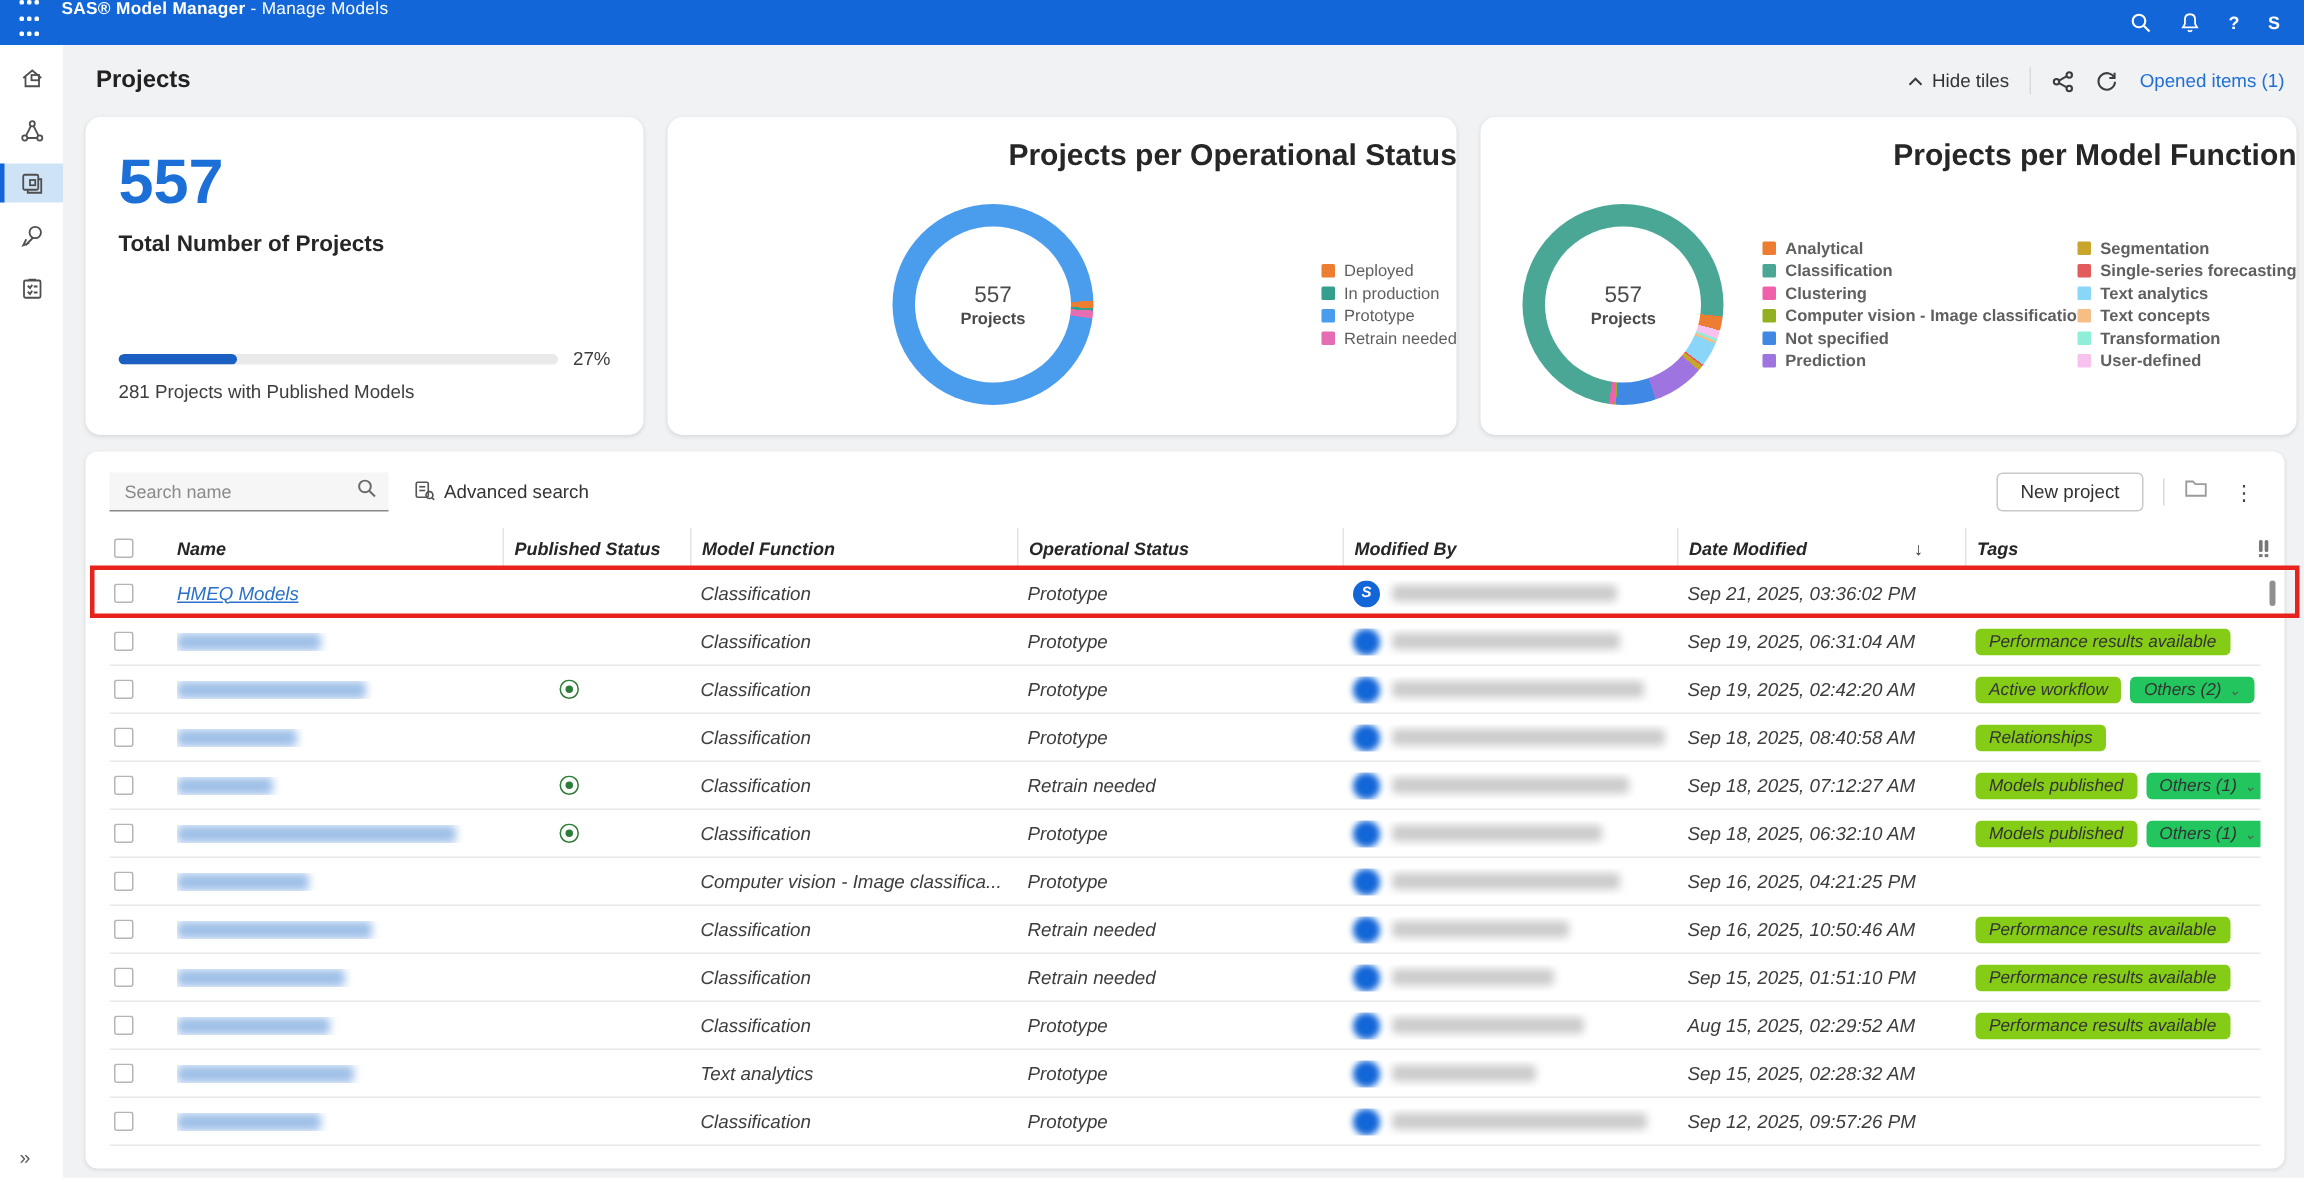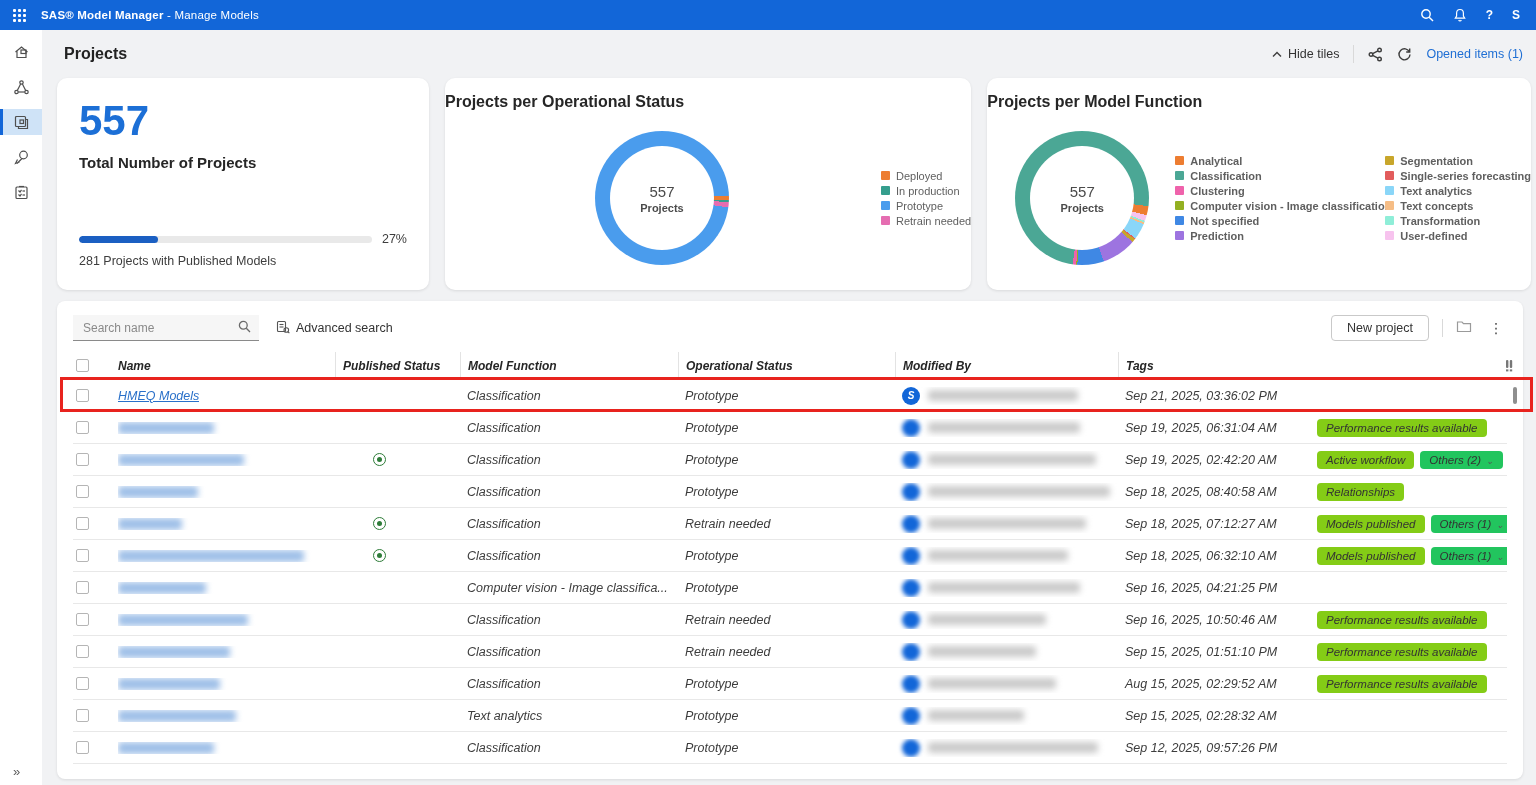--- a/index.html
+++ b/index.html
@@ -1,21 +1,21 @@
 <!DOCTYPE html>
 <html><head>
 <meta charset="utf-8">
 <style>
   * { box-sizing: border-box; }
   html,body { margin:0; padding:0; width:1536px; height:785px; overflow:hidden;
     font-family:"Liberation Sans", sans-serif; background:#f1f2f4; }
 
   
   .topbar { position:fixed; top:0; left:0; width:1536px; height:30px; background:#1266d8;
-    display:flex; align-items:center; color:#fff; z-index:50; }
+    display:flex; color:#fff; z-index:50; }
   .apps-grid { display:grid; grid-template-columns:repeat(3,3px); grid-gap:2px; margin:0 15px 0 13px; cursor:pointer; }
   .apps-grid span { width:3px; height:3px; background:#fff; border-radius:1px; }
   .topbar-title { font-size:11.5px; letter-spacing:.2px; }
   .topbar-title b { font-weight:bold; }
   .topbar-right { margin-left:auto; display:flex; align-items:center; gap:19px; padding-right:16px; }
   .topbar-right .tb-ic { width:14px; height:14px; display:flex; align-items:center; justify-content:center; cursor:pointer; }
   .tb-text { font-size:12px; font-weight:bold; cursor:pointer; }
 
   
   .sidebar { position:fixed; top:30px; left:0; width:42px; height:755px; background:#fff; z-index:40; }
@@ -41,21 +41,21 @@
   .tile-total { width:372px; padding:22px 22px; flex:none; }
   .big-number { font-size:42px; font-weight:bold; color:#1c6fd6; line-height:1; }
   .total-label { font-size:15px; font-weight:bold; color:#262626; margin-top:12px; }
   .progress-row { position:absolute; left:22px; right:22px; bottom:44px; display:flex; align-items:center; gap:10px; }
   .progress-track { flex:1; height:7px; border-radius:4px; background:#e9e9e9; overflow:hidden; }
   .progress-fill { height:100%; background:#1b5fc2; border-radius:4px; }
   .pct { font-size:12.5px; color:#3d3d3d; }
   .tile-note { position:absolute; left:22px; bottom:22px; font-size:12.5px; color:#3d3d3d; }
 
   .tile-donut { flex:1; padding-top:15px; }
-  .tile-title { text-align:left; font-size:16px; font-weight:bold; color:#262626; }
+  .tile-title { text-align:right; font-size:20px; font-weight:bold; color:#262626; }
   .donut-area { display:flex; align-items:center; margin-top:8px; height:158px; }
   .donut { width:134px; height:134px; border-radius:50%; position:relative; flex:none; }
   .donut::after { content:""; position:absolute; left:15px; top:15px; right:15px; bottom:15px; background:#fff; border-radius:50%; }
   .donut-center { position:absolute; left:0; top:0; right:0; bottom:0; display:flex; flex-direction:column;
     align-items:center; justify-content:center; z-index:1; color:#4a4a4a; }
   .donut-center .dc-val { font-size:15px; }
   .donut-center .dc-lab { font-size:11px; font-weight:bold; margin-top:2px; }
   .legend { font-size:11px; color:#5f5f5f; }
   .legend-item { display:flex; align-items:center; gap:6px; margin:3px 0; white-space:nowrap; }
   .swatch { width:9px; height:9px; border-radius:1px; flex:none; }
@@ -353,20 +353,24 @@
 
     <div class="thead grid-cols">
       <div class="th">
           <span class="checkbox"></span>
         </div>
       <div class="th">Name</div>
       <div class="th sep">Published Status</div>
       <div class="th sep">Model Function</div>
       <div class="th sep">Operational Status</div>
       <div class="th sep">Modified By</div>
+      <div class="th sep">
+        <span>Date Modified</span>
+        <span class="sort-arrow">↓</span>
+      </div>
       <div class="th sep">Tags</div>
       <span class="col-settings"><svg width="8" height="13" viewBox="0 0 8 13">
             <rect x="1" y="1" width="2.4" height="8" rx="1" fill="#777"></rect>
             <rect x="4.8" y="1" width="2.4" height="8" rx="1" fill="#777"></rect>
             <rect x="1" y="10.4" width="2.4" height="2" fill="#777"></rect>
             <rect x="4.8" y="10.4" width="2.4" height="2" fill="#777"></rect>
           </svg></span>
     </div>
 
     <div class="rows">

